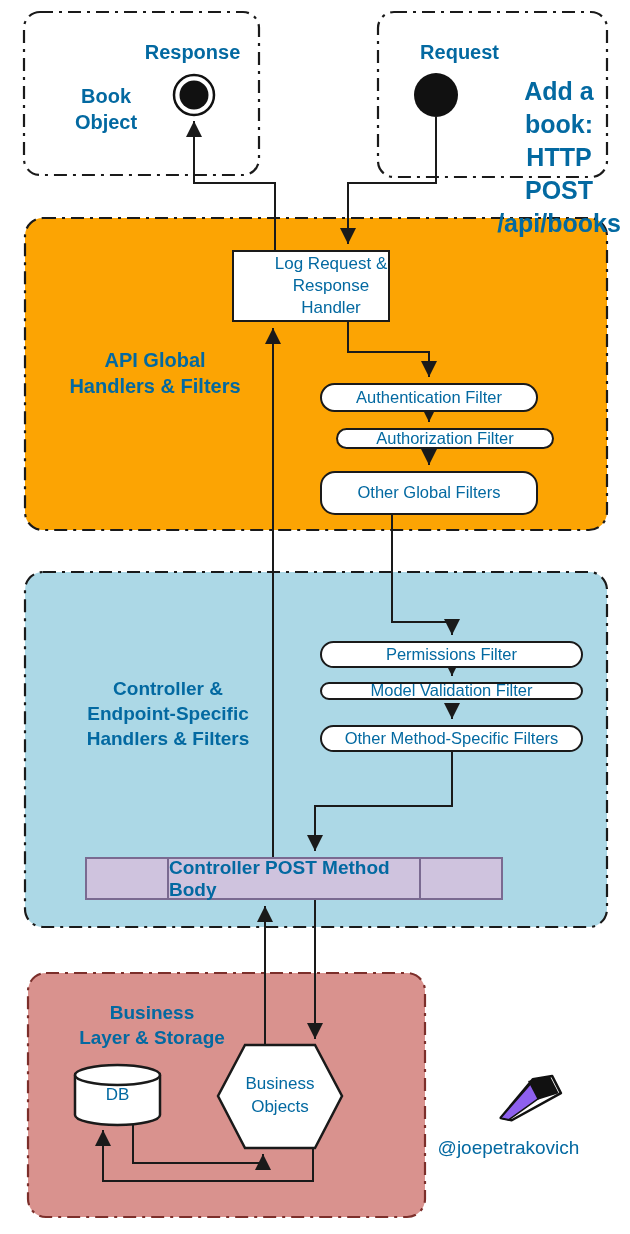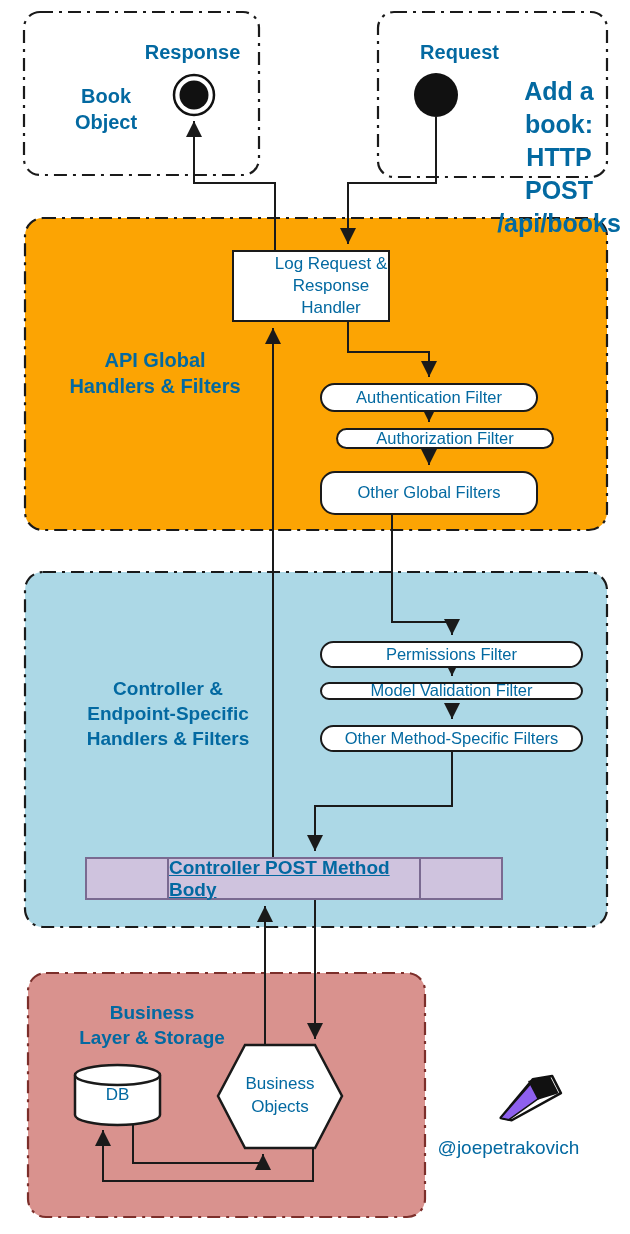--- a/index.html
+++ b/index.html
@@ -117,21 +117,21 @@
   <div class="abs node pill" style="left:320px;top:641px;width:263px;height:27px;">
     <span>Permissions Filter</span>
   </div>
   <div class="abs node pill" style="left:320px;top:682px;width:263px;height:18px;">
     <span>Model Validation Filter</span>
   </div>
   <div class="abs node pill" style="left:320px;top:725px;width:263px;height:27px;">
     <span>Other Method-Specific Filters</span>
   </div>
 
-  <div class="abs bar" style="left:85px;top:857px;width:418px;height:43px;text-decoration:underline;">
+  <div class="abs bar" style="left:85px;top:857px;width:418px;height:43px;">
     <div class="cell" style="width:80px;"></div>
     <div class="cell cell-mid" style="width:254px;">
       <span>Controller POST Method Body</span>
     </div>
     <div class="cell" style="flex:1;"></div>
   </div>
 
   <div class="abs lbl" style="left:52px;top:1000px;width:200px;font-size:19px;">Business
 Layer &amp; Storage</div>
   <div class="abs small-center" style="left:85px;top:1083px;width:65px;height:24px;font-size:17px;">DB</div>

